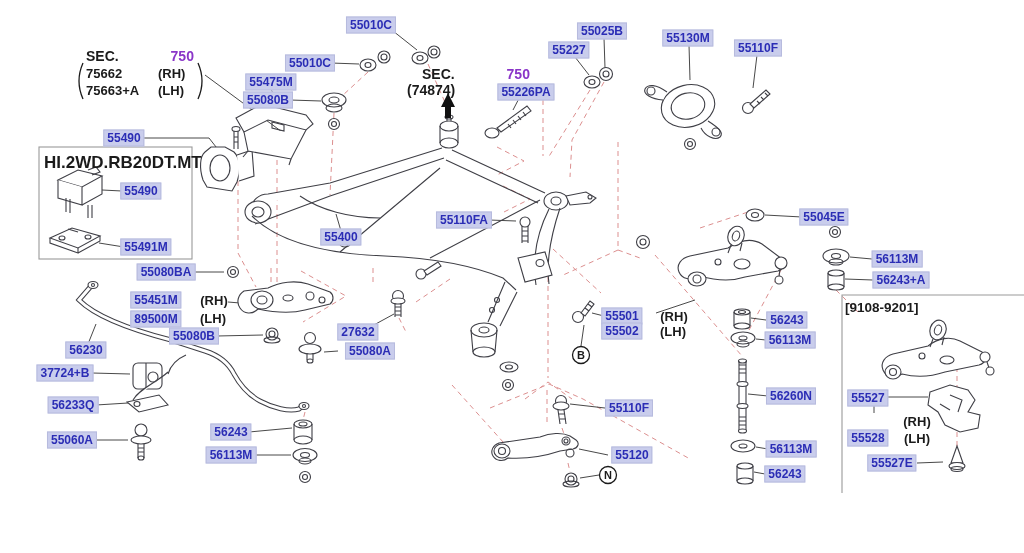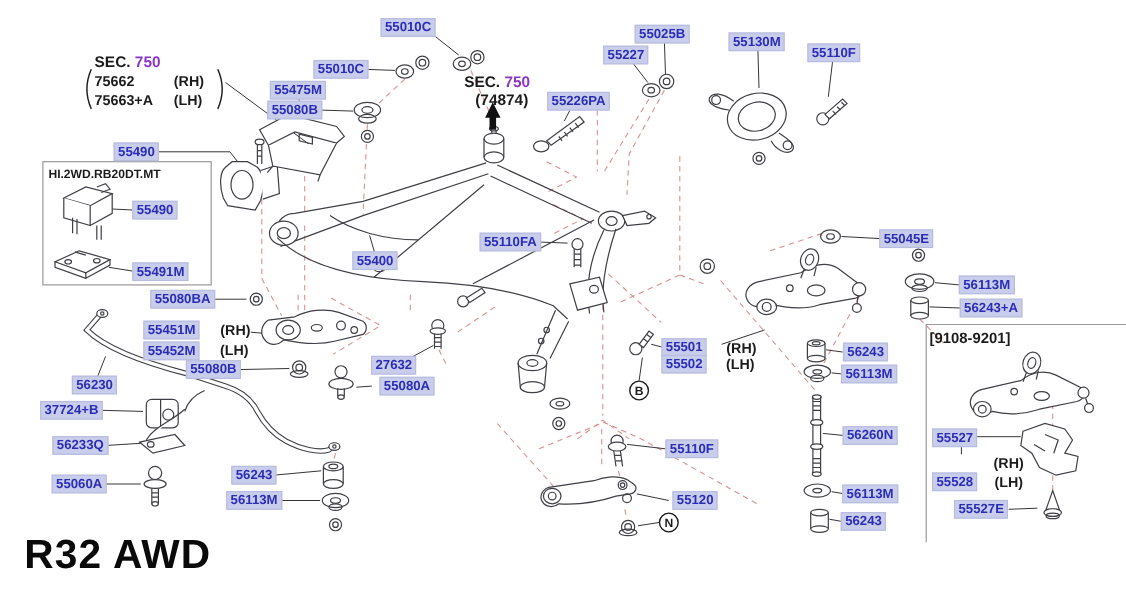--- a/index.html
+++ b/index.html
@@ -5,23 +5,23 @@
   html,body{margin:0;padding:0;background:#fff;}
   .stage{position:relative;width:1024px;height:553px;background:#fff;overflow:hidden;
          font-family:"Liberation Sans",sans-serif;}
   .stage svg{position:absolute;left:0;top:0;}
   .pl{position:absolute;transform:translate(-50%,-50%);background:#c9cdec;color:#2b2db5;
       font:bold 12px/15px "Liberation Sans",sans-serif;padding:0 3px;border:1px solid #b7bbde;
       white-space:nowrap;z-index:3;}
   .bt{position:absolute;color:#1b1b1b;font:bold 13px "Liberation Sans",sans-serif;
       white-space:nowrap;z-index:2;}
   .ctr{transform:translate(-50%,-50%);}
-  .purple{color:#8a35c8;}
+  .purple{color:#8a35c8;margin-left:48px;}
   .sec{font-size:14px;}
-  .inset-head{font-size:11px;letter-spacing:0;}
+  .inset-head{font-size:17px;letter-spacing:0;}
   .bracket-head{font-size:13.5px;}
   .title{position:absolute;left:22px;top:484px;color:#0a0a0a;
          font:800 37px/40px "Liberation Sans",sans-serif;letter-spacing:1px;z-index:2;}
 </style>
 </head>
 <body>
 
 <div class="stage">
 
 <svg width="1024" height="553" viewBox="0 0 1024 553">
@@ -399,21 +399,21 @@
 <div class="pl" style="left:124px;top:138px">55490</div>
 <div class="pl" style="left:141px;top:191px">55490</div>
 <div class="pl" style="left:464px;top:220px">55110FA</div>
 <div class="pl" style="left:824px;top:217px">55045E</div>
 <div class="pl" style="left:341px;top:237px">55400</div>
 <div class="pl" style="left:146px;top:247px">55491M</div>
 <div class="pl" style="left:897px;top:259px">56113M</div>
 <div class="pl" style="left:166px;top:272px">55080BA</div>
 <div class="pl" style="left:901px;top:280px">56243+A</div>
 <div class="pl" style="left:156px;top:300px">55451M</div>
-<div class="pl" style="left:156px;top:319px">55452M</div>
+<div class="pl" style="left:156px;top:319px">89500M</div>
 <div class="pl" style="left:622px;top:316px">55501</div>
 <div class="pl" style="left:622px;top:331px">55502</div>
 <div class="pl" style="left:787px;top:320px">56243</div>
 <div class="pl" style="left:358px;top:332px">27632</div>
 <div class="pl" style="left:790px;top:340px">56113M</div>
 <div class="pl" style="left:194px;top:336px">55080B</div>
 <div class="pl" style="left:86px;top:350px">56230</div>
 <div class="pl" style="left:370px;top:351px">55080A</div>
 <div class="pl" style="left:65px;top:373px">37724+B</div>
 <div class="pl" style="left:791px;top:396px">56260N</div>
@@ -435,27 +435,26 @@
 </div>
 <div class="bt" style="left:86px;top:66px;font-weight:600">75662</div>
 <div class="bt" style="left:158px;top:66px">(RH)</div>
 <div class="bt" style="left:86px;top:83px;font-weight:600">75663+A</div>
 <div class="bt" style="left:158px;top:83px">(LH)</div>
 
 <div class="bt sec" style="left:422px;top:66px">
   <span>SEC.</span>
   <span class="purple">750</span>
 </div>
-<div class="bt sec" style="left:432px;top:82px">(74874)</div>
+<div class="bt sec" style="left:407px;top:82px">(74874)</div>
 
 <div class="bt inset-head" style="left:44px;top:153px">HI.2WD.RB20DT.MT</div>
 <div class="bt bracket-head" style="left:845px;top:300px">[9108-9201]</div>
 
 <div class="bt ctr" style="left:214px;top:300px">(RH)</div>
 <div class="bt ctr" style="left:213px;top:318px">(LH)</div>
 <div class="bt ctr" style="left:674px;top:316px">(RH)</div>
 <div class="bt ctr" style="left:673px;top:331px">(LH)</div>
 <div class="bt ctr" style="left:917px;top:421px">(RH)</div>
 <div class="bt ctr" style="left:917px;top:438px">(LH)</div>
 
-<div class="title">R32 AWD</div>
 
 </div>
 
 </body></html>

